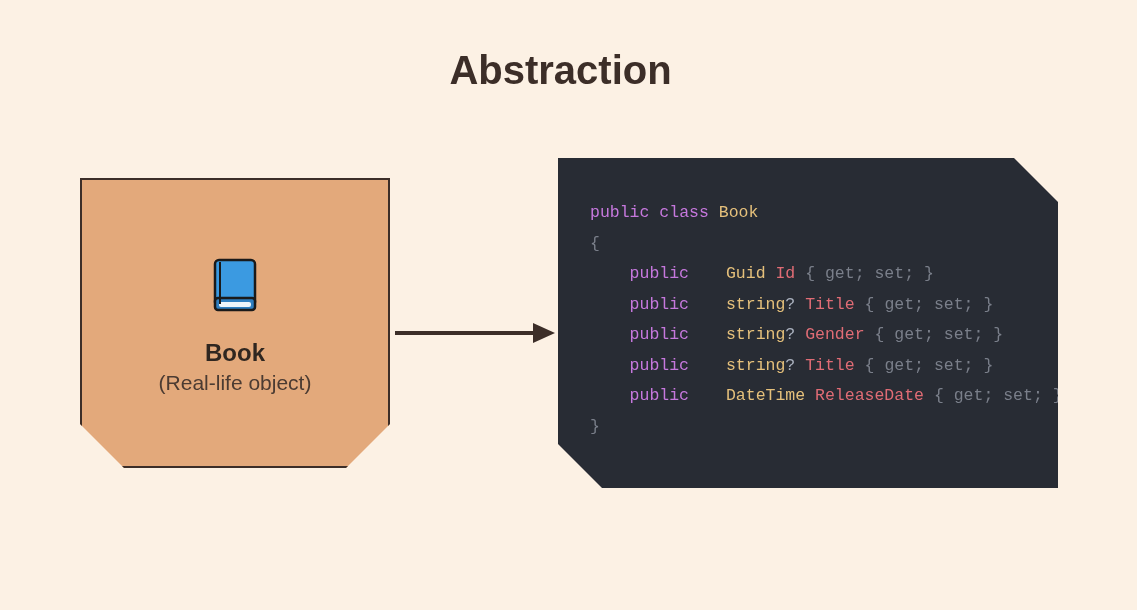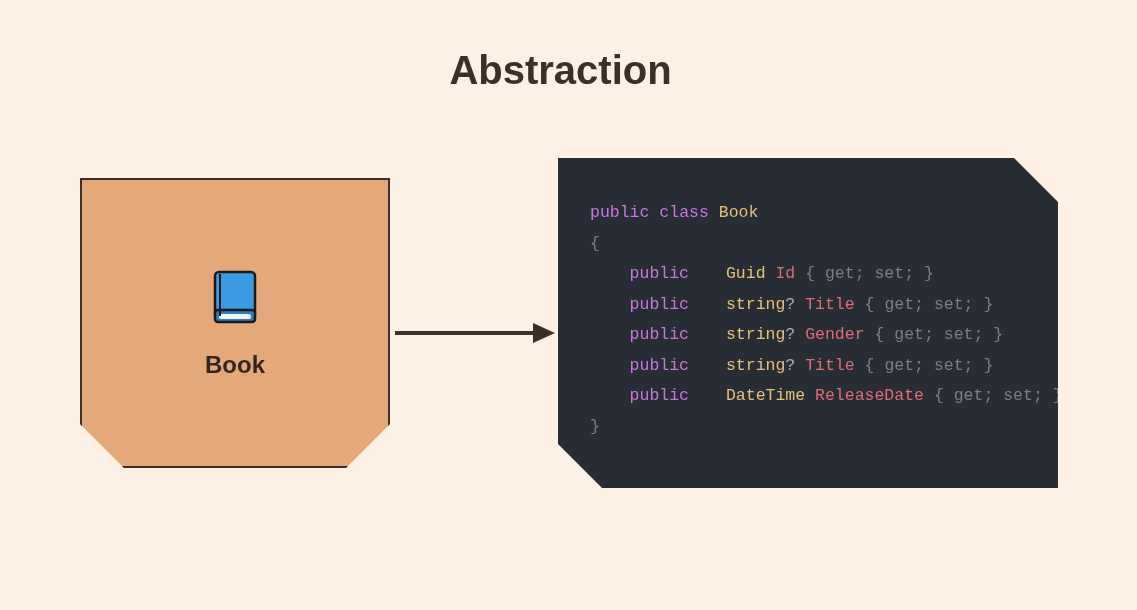--- a/index.html
+++ b/index.html
@@ -111,20 +111,21 @@
 <div class="left-card">
   <div class="icon-wrap">
     <svg width="60" height="64" viewBox="0 0 60 64">
       <rect x="10" y="6" width="40" height="46" rx="4" fill="#3b9ae1" stroke="#1a1a1a" stroke-width="2.5"></rect>
       <rect x="10" y="44" width="40" height="12" rx="3" fill="#2f7fc0" stroke="#1a1a1a" stroke-width="2.5"></rect>
       <rect x="14" y="48" width="32" height="5" rx="2" fill="#eef5fa"></rect>
       <line x1="15" y1="8" x2="15" y2="50" stroke="#1a1a1a" stroke-width="2"></line>
     </svg>
   </div>
   <div class="obj-name">Book</div>
+  <div class="obj-sub">(Real-life object)</div>
 </div>
 
 <div class="arrow">
   <svg width="160" height="30" viewBox="0 0 160 30">
     <line x1="0" y1="15" x2="138" y2="15" stroke="#3c2e28" stroke-width="4"></line>
     <polygon points="138,5 160,15 138,25" fill="#3c2e28"></polygon>
   </svg>
 </div>
 
 <div class="right-card">

